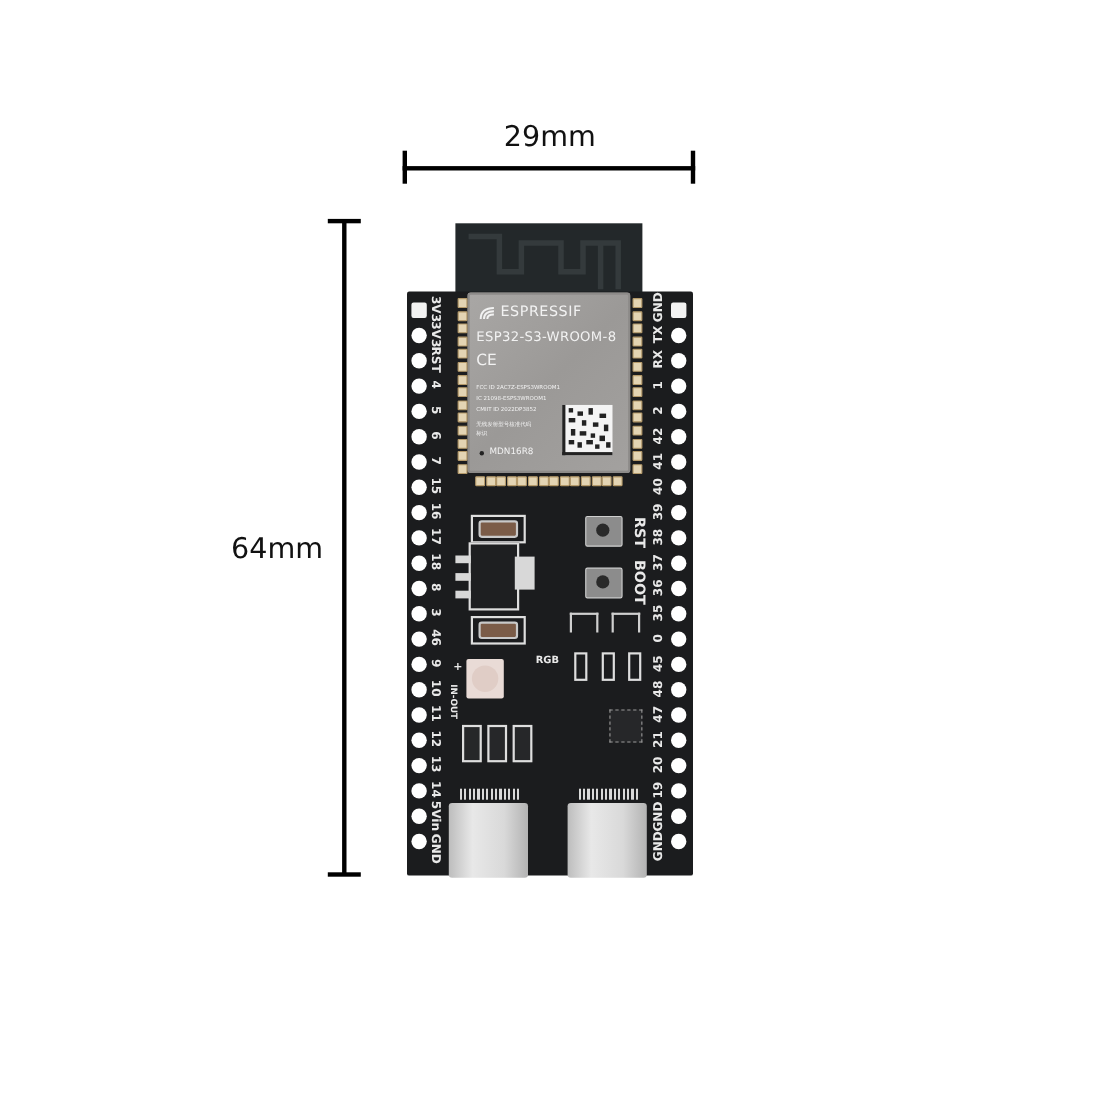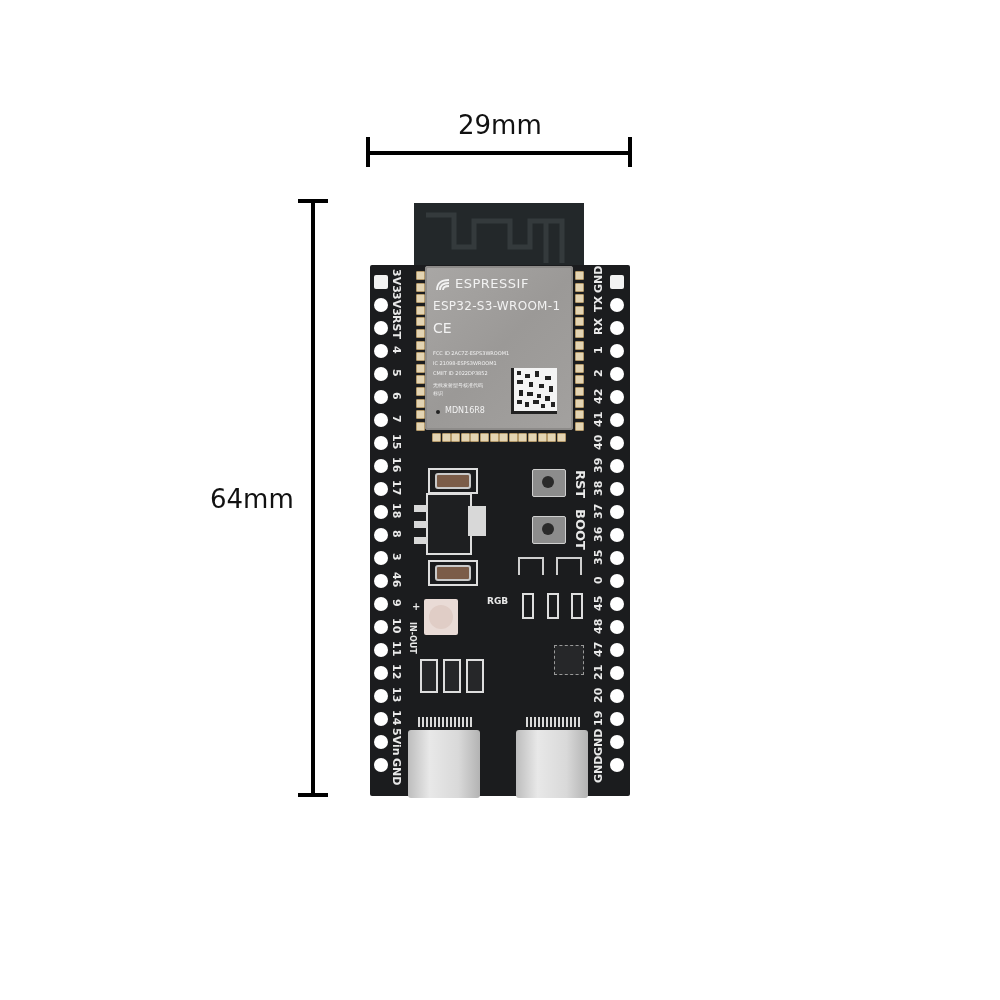--- a/index.html
+++ b/index.html
@@ -48,21 +48,21 @@
     </svg>
   </div>
 
   <div class="abs pcb" style="left:0; top:62px; width:260px; height:531px;"></div>
 
   <div class="abs module" style="left:55px; top:63px; width:148px; height:164px;">
     <svg class="abs" style="left:10px; top:12px;" width="18" height="14">
       <path d="M2 12 Q 2 2 14 2 M5 12 Q 5 5 14 5 M8 12 Q 8 8 14 8" stroke="#f2f2f2" stroke-width="1.8" fill="none"></path>
     </svg>
     <div class="abs mod-text" style="left:30px; top:10px; font-size:13px; letter-spacing:0.5px;">ESPRESSIF</div>
-    <div class="abs mod-text" style="left:8px; top:33px; font-size:12px; letter-spacing:0.3px;">ESP32-S3-WROOM-1</div>
+    <div class="abs mod-text" style="left:8px; top:33px; font-size:12px; letter-spacing:0.3px;">ESP32-S3-WROOM-8</div>
     <div class="abs mod-text" style="left:8px; top:54px; font-size:14px;">CE</div>
     <div class="abs mod-text" style="left:8px; top:84px; font-size:5px;">FCC ID 2AC7Z-ESPS3WROOM1</div>
     <div class="abs mod-text" style="left:8px; top:94px; font-size:5px;">IC 21098-ESPS3WROOM1</div>
     <div class="abs mod-text" style="left:8px; top:104px; font-size:5px;">CMIIT ID 2022DP3852</div>
     <div class="abs mod-text" style="left:8px; top:116px; font-size:5px;">无线发射型号核准代码</div>
     <div class="abs mod-text" style="left:8px; top:124px; font-size:5px;">标识</div>
     <div class="abs" style="left:11px; top:144px; width:4px; height:4px; border-radius:50%; background:#222;"></div>
     <div class="abs mod-text" style="left:20px; top:140px; font-size:8px;">MDN16R8</div>
 
     <svg class="abs" style="left:86px; top:102px;" width="46" height="46">

